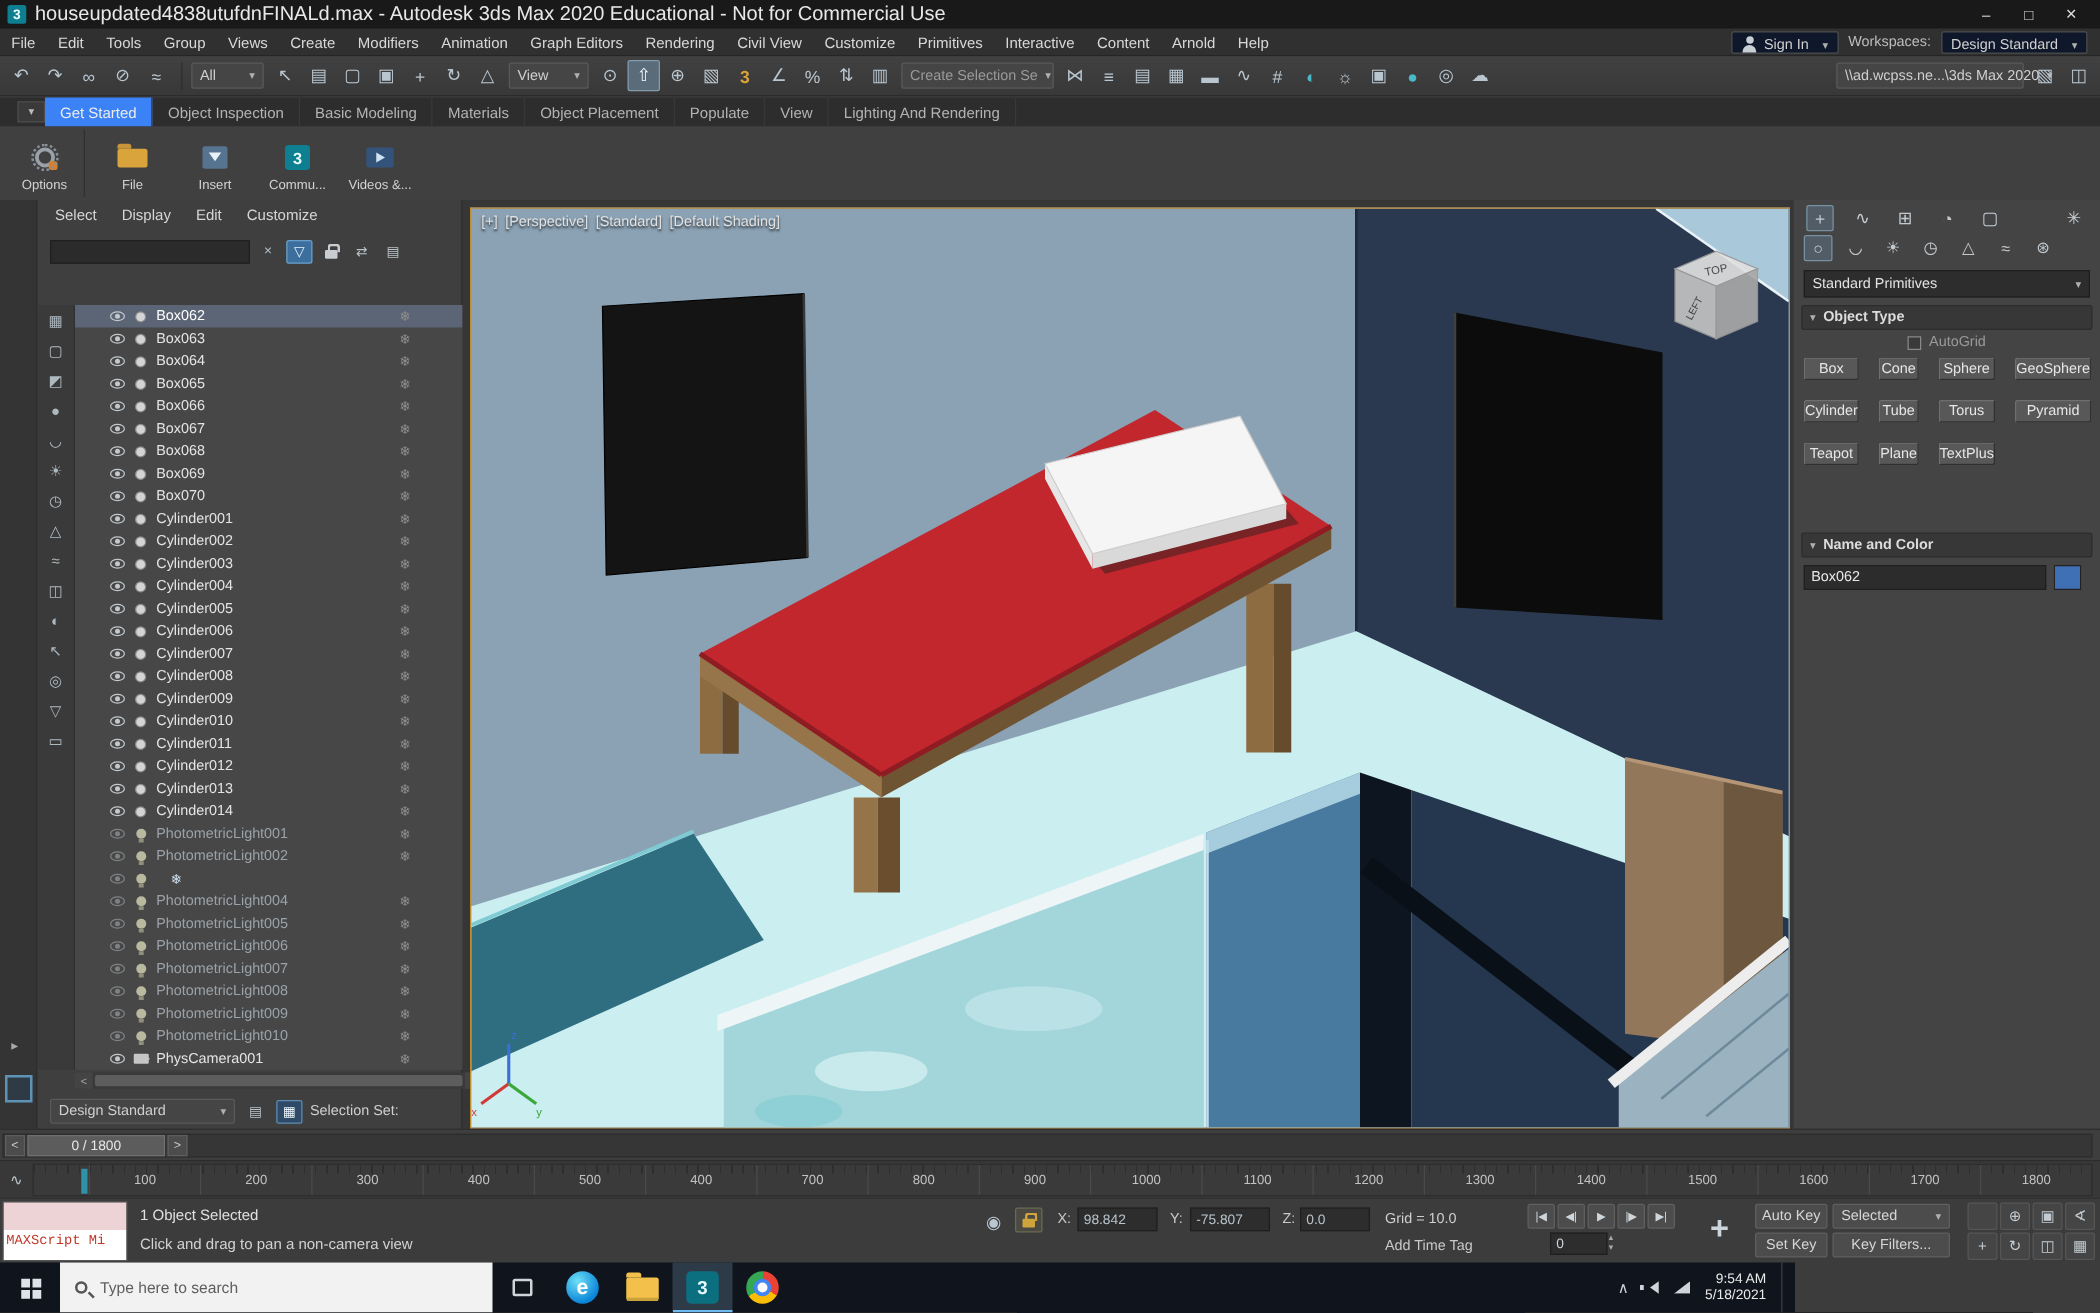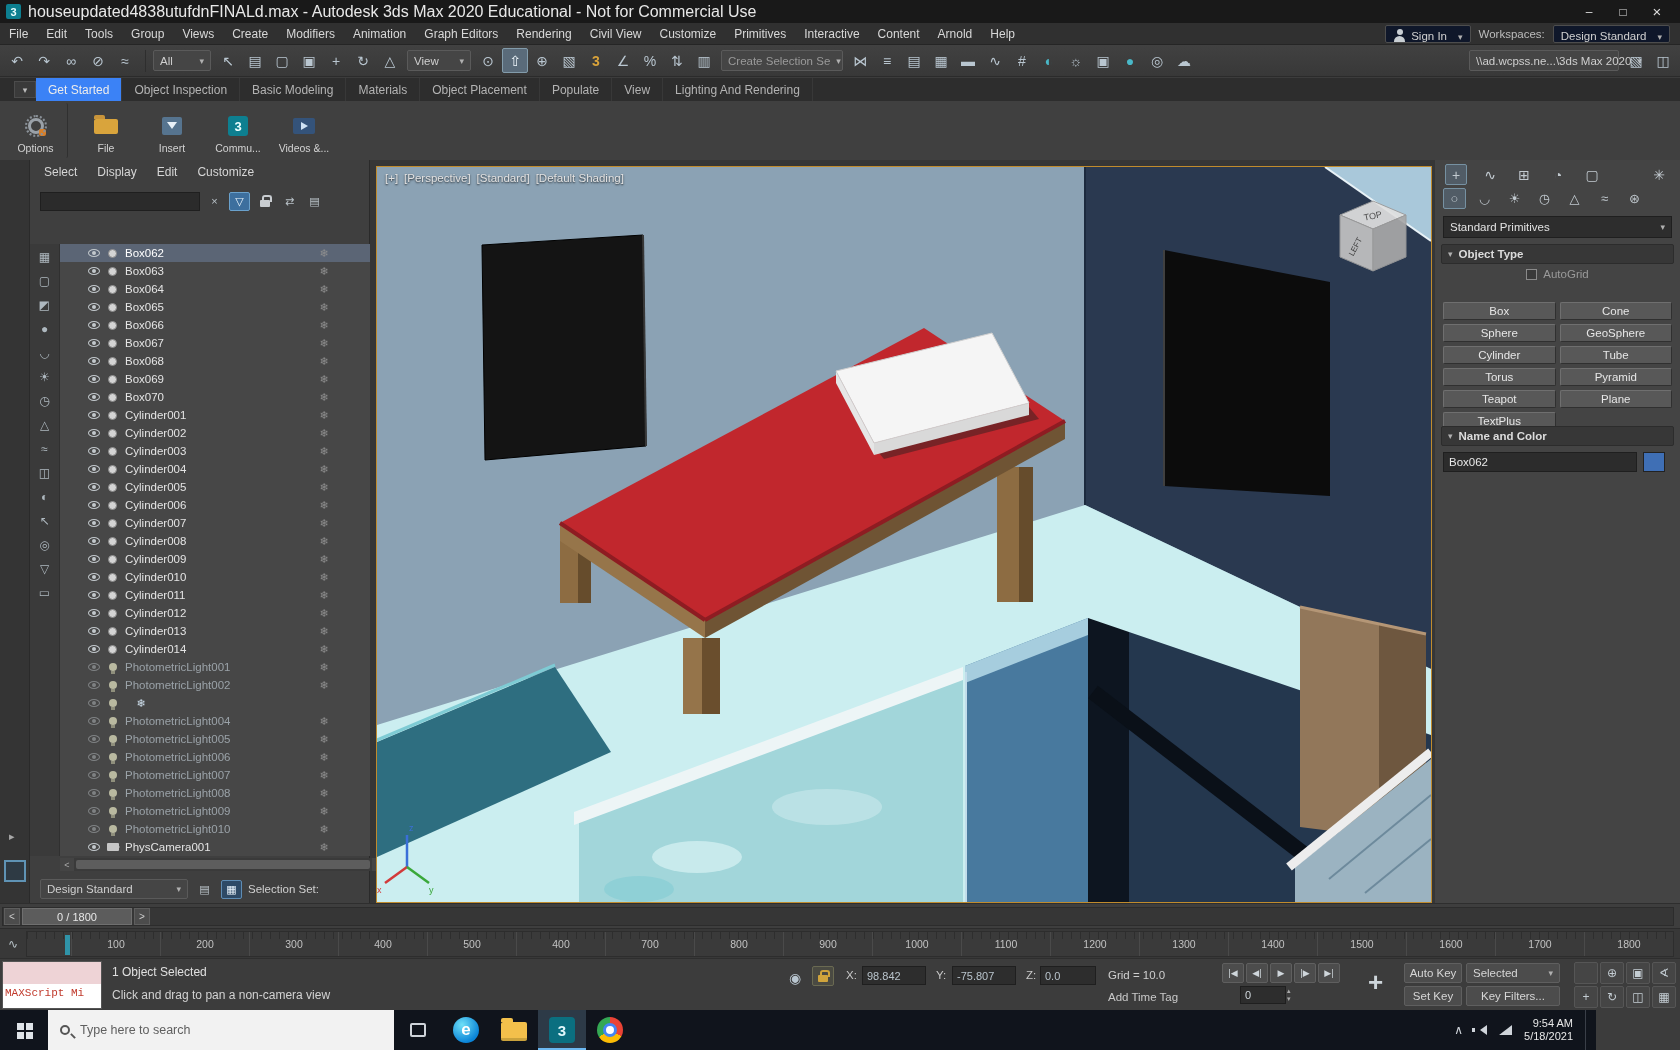--- a/index.html
+++ b/index.html
@@ -117,21 +117,21 @@
 #cp-cats{display:flex;align-items:center;gap:7px;padding:2px 8px;height:24px}
 .cp-cat{width:23px;height:21px;display:flex;align-items:center;justify-content:center;color:#c2cad0;font-size:13px;border-radius:2px}
 .cp-cat.active{background:#515c66;border:1px solid #7691a2}
 #cp-dropdown{position:absolute;left:8px;top:56px;width:229px;height:22px;background:#2d2d2d;border:1px solid #1f1f1f;display:flex;align-items:center;justify-content:space-between;padding:0 6px;color:#e2e2e2;font-size:11.5px}
 .rollout{position:absolute;left:6px;width:233px;height:20px;background:#373737;border:1px solid #2c2c2c;border-radius:2px;display:flex;align-items:center;gap:6px;padding:0 6px;color:#dcdcdc;font-size:11.5px;font-weight:bold}
 #rollout-objtype{top:84px}
 #rollout-namecolor{top:266px}
 #cp-autogrid{position:absolute;left:0;top:108px;width:245px;display:flex;align-items:center;justify-content:center;gap:6px;color:#9a9a9a;font-size:11.5px}
 .cb{width:11px;height:11px;border:1px solid#system}
 .cb{width:11px;height:11px;border:1px solid #8a8a8a;background:#3a3a3a}
-#cp-buttons{position:absolute;left:8px;top:142px;width:229px;display:grid;grid-template-columns:1fr 1fr;gap:4px}
+#cp-buttons{position:absolute;left:8px;top:126px;width:229px;display:grid;grid-template-columns:1fr 1fr 1fr 1fr;gap:16px}
 .obj-btn{height:18px;background:#585858;border:1px solid #6f6f6f;border-bottom-color:#303030;border-right-color:#303030;border-radius:2px;color:#e6e6e6;font-size:11.5px;display:flex;align-items:center;justify-content:center}
 #cp-namerow{position:absolute;left:8px;top:292px;width:229px;display:flex;align-items:center;gap:6px}
 #cp-name{width:194px;height:20px;background:#2c2c2c;border:1px solid #1f1f1f;color:#e8e8e8;padding:0 5px;font-size:11.5px}
 #cp-swatch{width:22px;height:20px;background:#3f6fb5;border:1px solid #222}
 
 #timeline{position:absolute;left:0;top:903px;width:1680px;height:25px;background:#3e3e3e;border-top:1px solid #2e2e2e}
 #tl-groove{position:absolute;left:2px;top:3px;width:1672px;height:19px;background:#363636;border:1px solid #2c2c2c}
 .tl-btn{position:absolute;top:4px;width:16px;height:17px;background:#4c4c4c;border:1px solid #5e5e5e;color:#ccc;font-size:10px;display:flex;align-items:center;justify-content:center}
 #tl-prev{left:4px}
 #tl-next{left:134px}
@@ -173,21 +173,21 @@
 #setkey{left:1404px;top:27px;width:58px}
 #keymode{left:1466px;top:4px;width:94px;justify-content:space-between;padding:0 6px}
 #keyfilters{left:1466px;top:27px;width:94px}
 #nav-cluster{position:absolute;left:1574px;top:3px;display:grid;grid-template-columns:repeat(4,24px);grid-auto-rows:22px;gap:2px}
 .nav-btn{background:#454545;border:1px solid #565656;border-radius:2px;color:#c3ccd2;font-size:12px;display:flex;align-items:center;justify-content:center}
 .i-mag{width:10px;height:10px;border:2px solid #c6cdd3;border-radius:50%;position:relative}
 .i-mag::after{content:"";position:absolute;left:8px;top:8px;width:6px;height:2px;background:#c6cdd3;transform:rotate(45deg)}
 .i-mag.dark{border-color:#555}
 .i-mag.dark::after{background:#555}
 
-#taskbar{position:absolute;left:0;top:1010px;width:1596px;height:40px;background:#10141c;display:flex;}
+#taskbar{position:absolute;left:0;top:1010px;width:1436px;height:40px;background:#10141c;display:flex;}
 .tb-start{width:48px;height:40px;display:flex;align-items:center;justify-content:center}
 .i-win{width:7px;height:7px;background:#dfe3e8;box-shadow:9px 0 0 #dfe3e8,0 9px 0 #dfe3e8,9px 9px 0 #dfe3e8;margin:-8px 8px 0 0}
 .tb-search{width:346px;height:40px;background:#f2f2f2;display:flex;align-items:center;gap:10px;padding:0 12px}
 .tb-search input{border:none;outline:none;background:transparent;font-size:12.5px;color:#444;width:280px}
 .tb-search input::placeholder{color:#5f5f5f}
 .tb-btn{width:48px;height:40px;display:flex;align-items:center;justify-content:center}
 .tb-btn.active{background:#2d3a47;box-shadow:inset 0 -2px 0 #6cb8f0}
 .i-taskview{width:16px;height:14px;border:2px solid #cfd4da;border-radius:2px}
 #tb-apps{display:flex}
 .app-edge{width:26px;height:26px;border-radius:50%;background:radial-gradient(circle at 35% 30%,#6ee0f7,#0a84d8 72%);display:flex;align-items:center;justify-content:center;color:#fff;font-weight:bold;font-size:17px}

